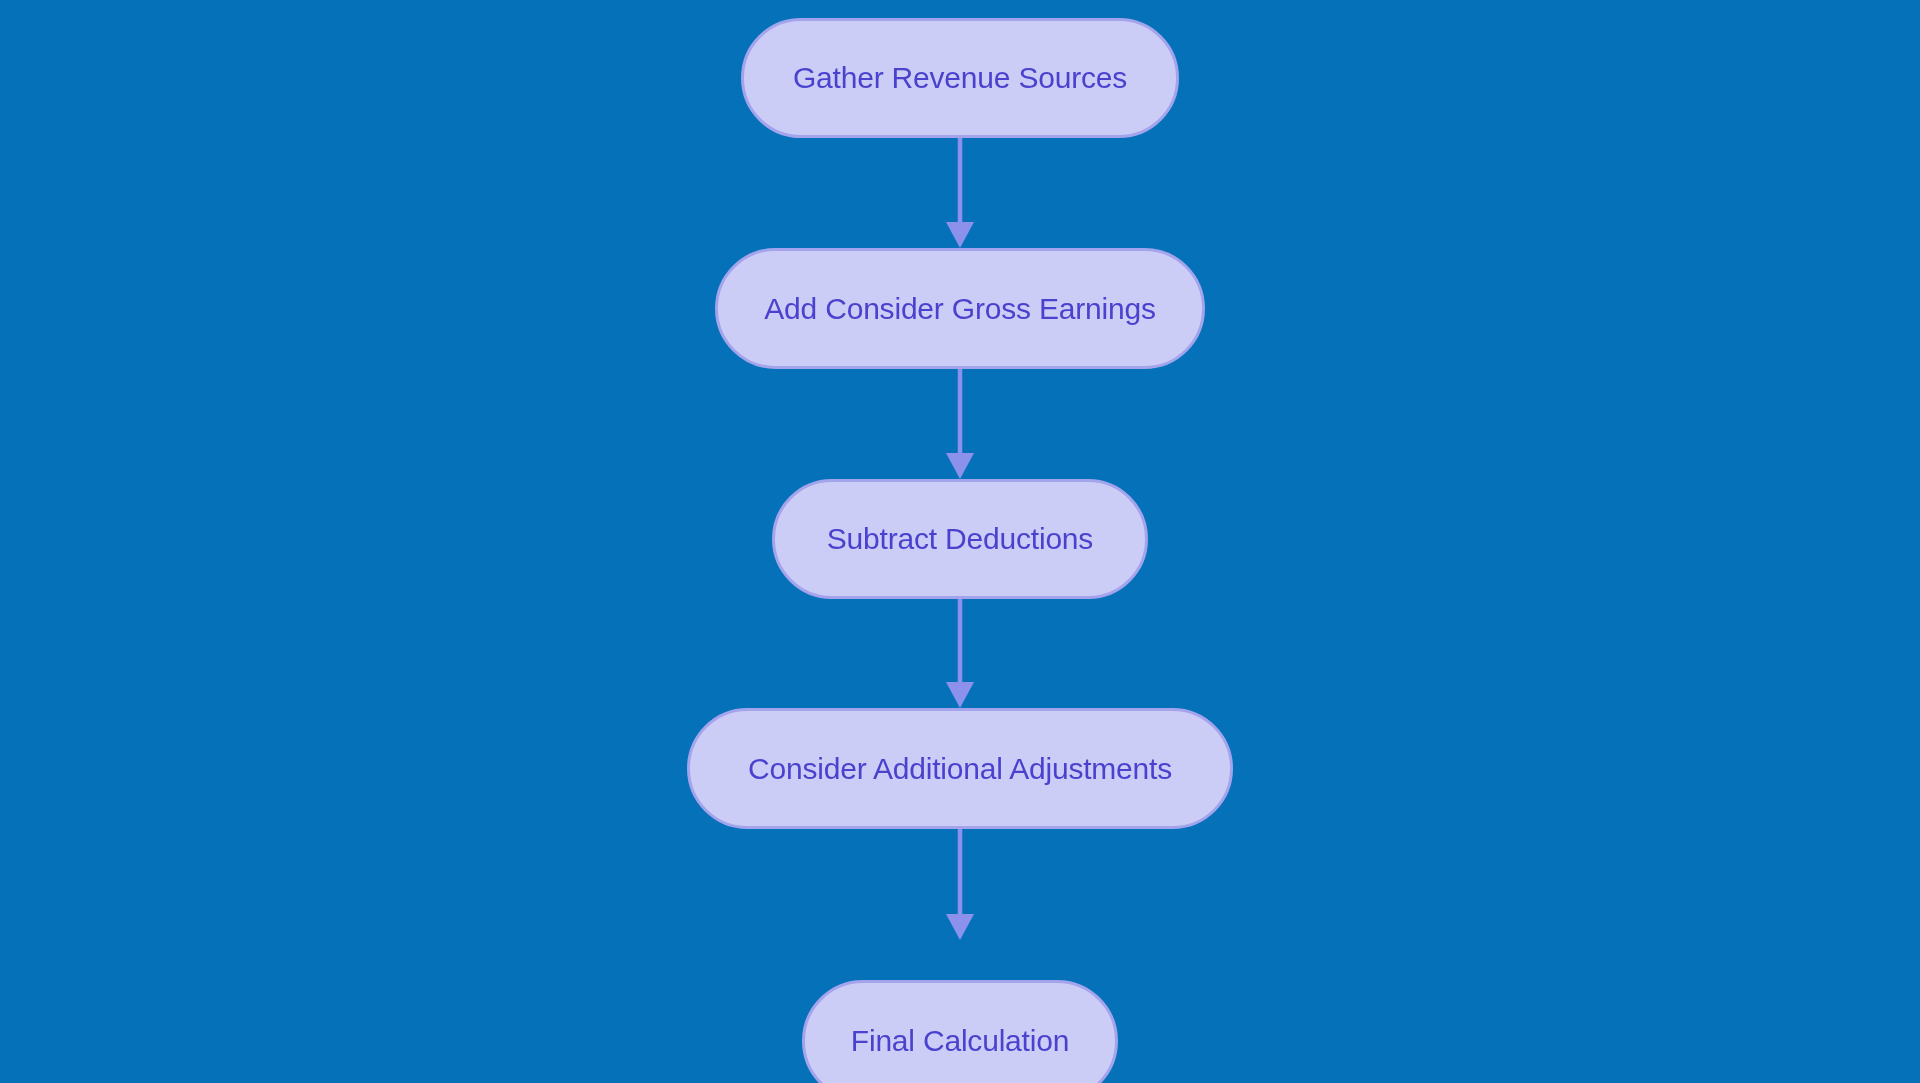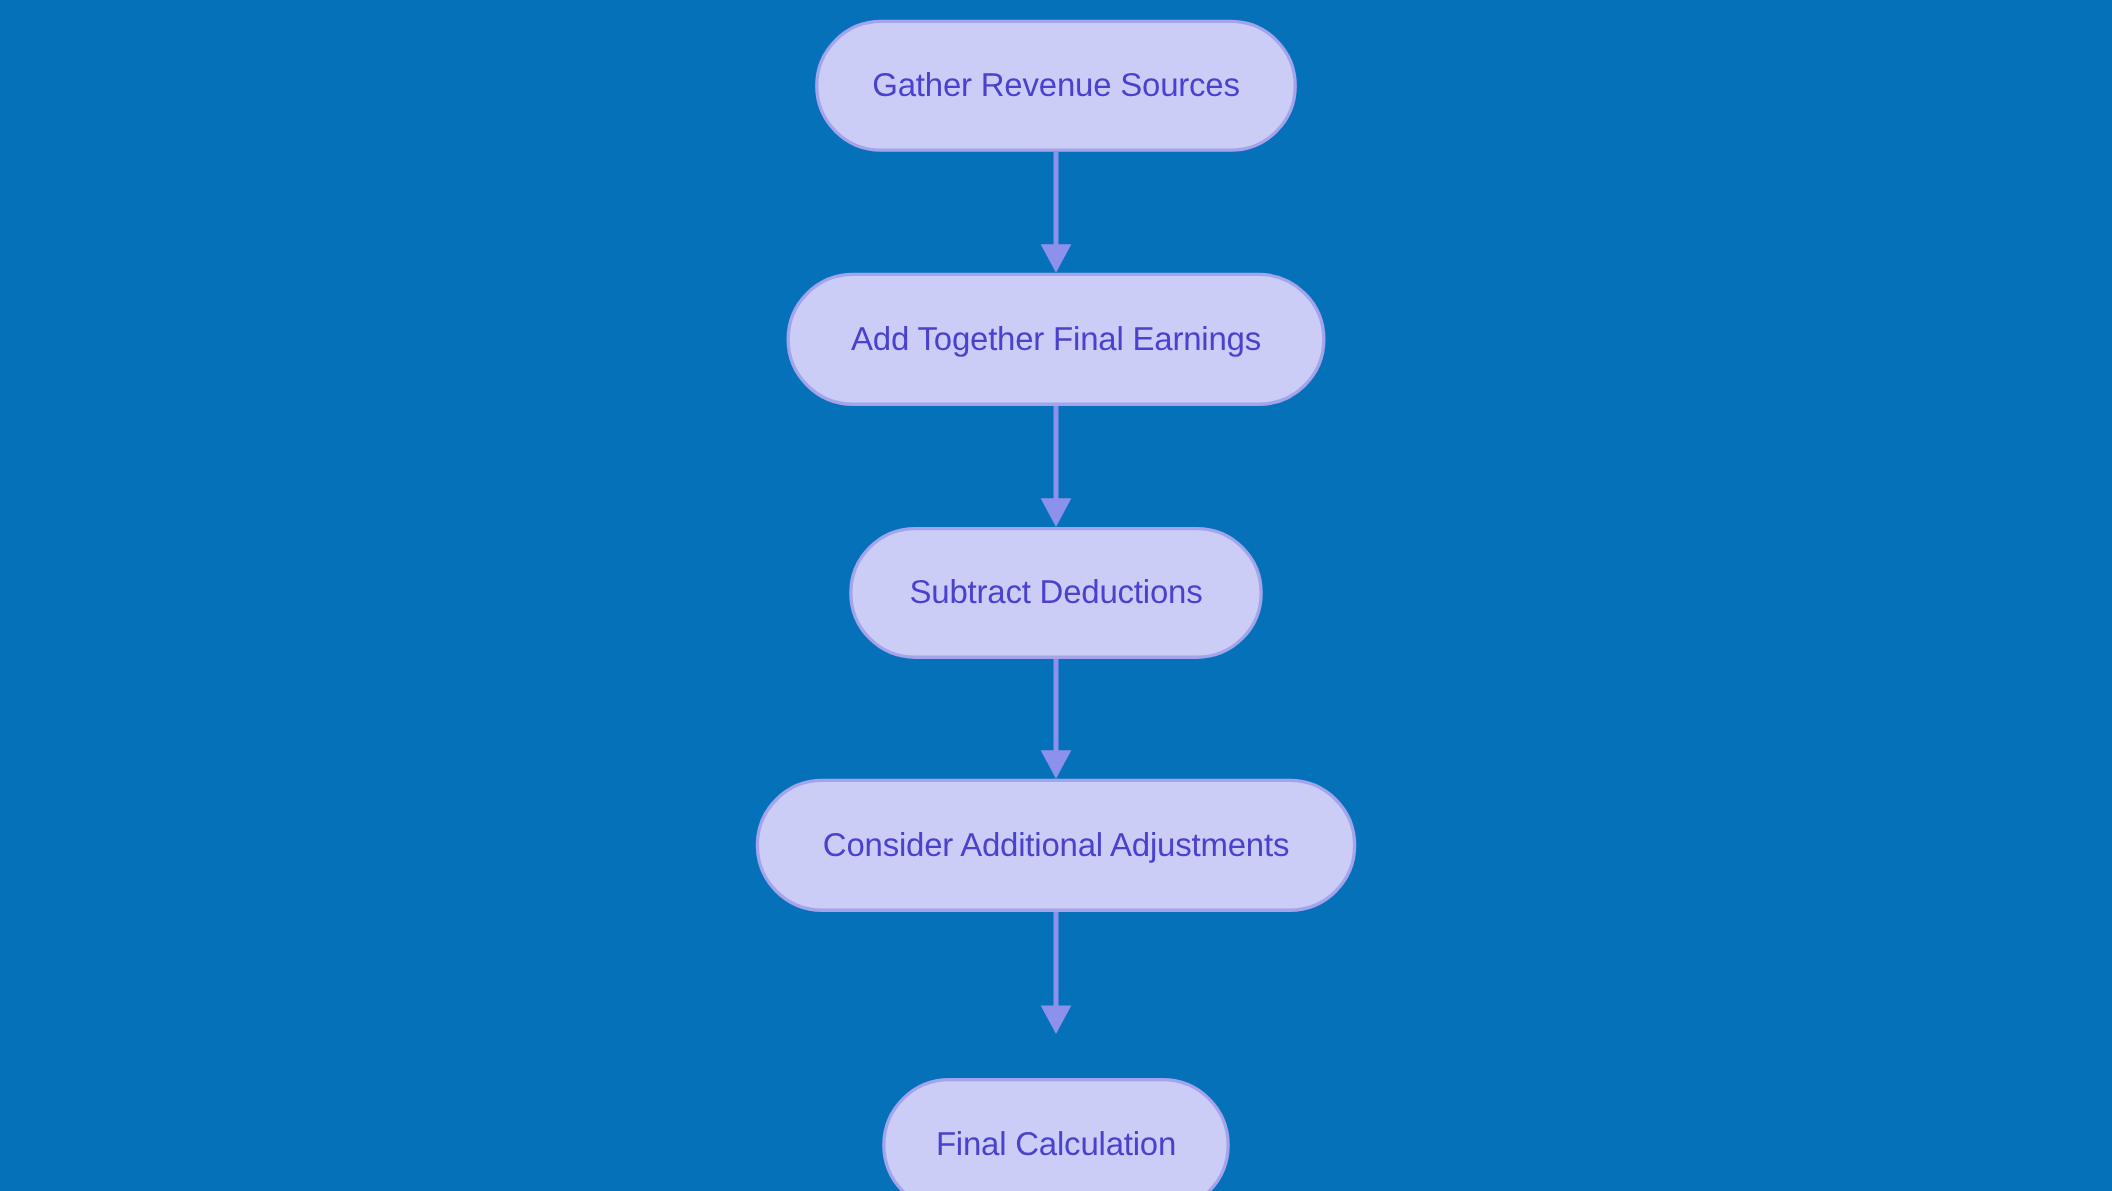--- a/index.html
+++ b/index.html
@@ -80,21 +80,21 @@
       <line class="arrow-line" x1="960" y1="829" x2="960" y2="918"></line>
       <polygon class="arrow-head" points="946,914 974,914 960,940"></polygon>
     </g>
   </svg>
 
   <div class="node node-1">
     <span class="node-label">Gather Revenue Sources</span>
   </div>
 
   <div class="node node-2">
-    <span class="node-label">Add Together Final Earnings</span>
+    <span class="node-label">Add Consider Gross Earnings</span>
   </div>
 
   <div class="node node-3">
     <span class="node-label">Subtract Deductions</span>
   </div>
 
   <div class="node node-4">
     <span class="node-label">Consider Additional Adjustments</span>
   </div>
 

